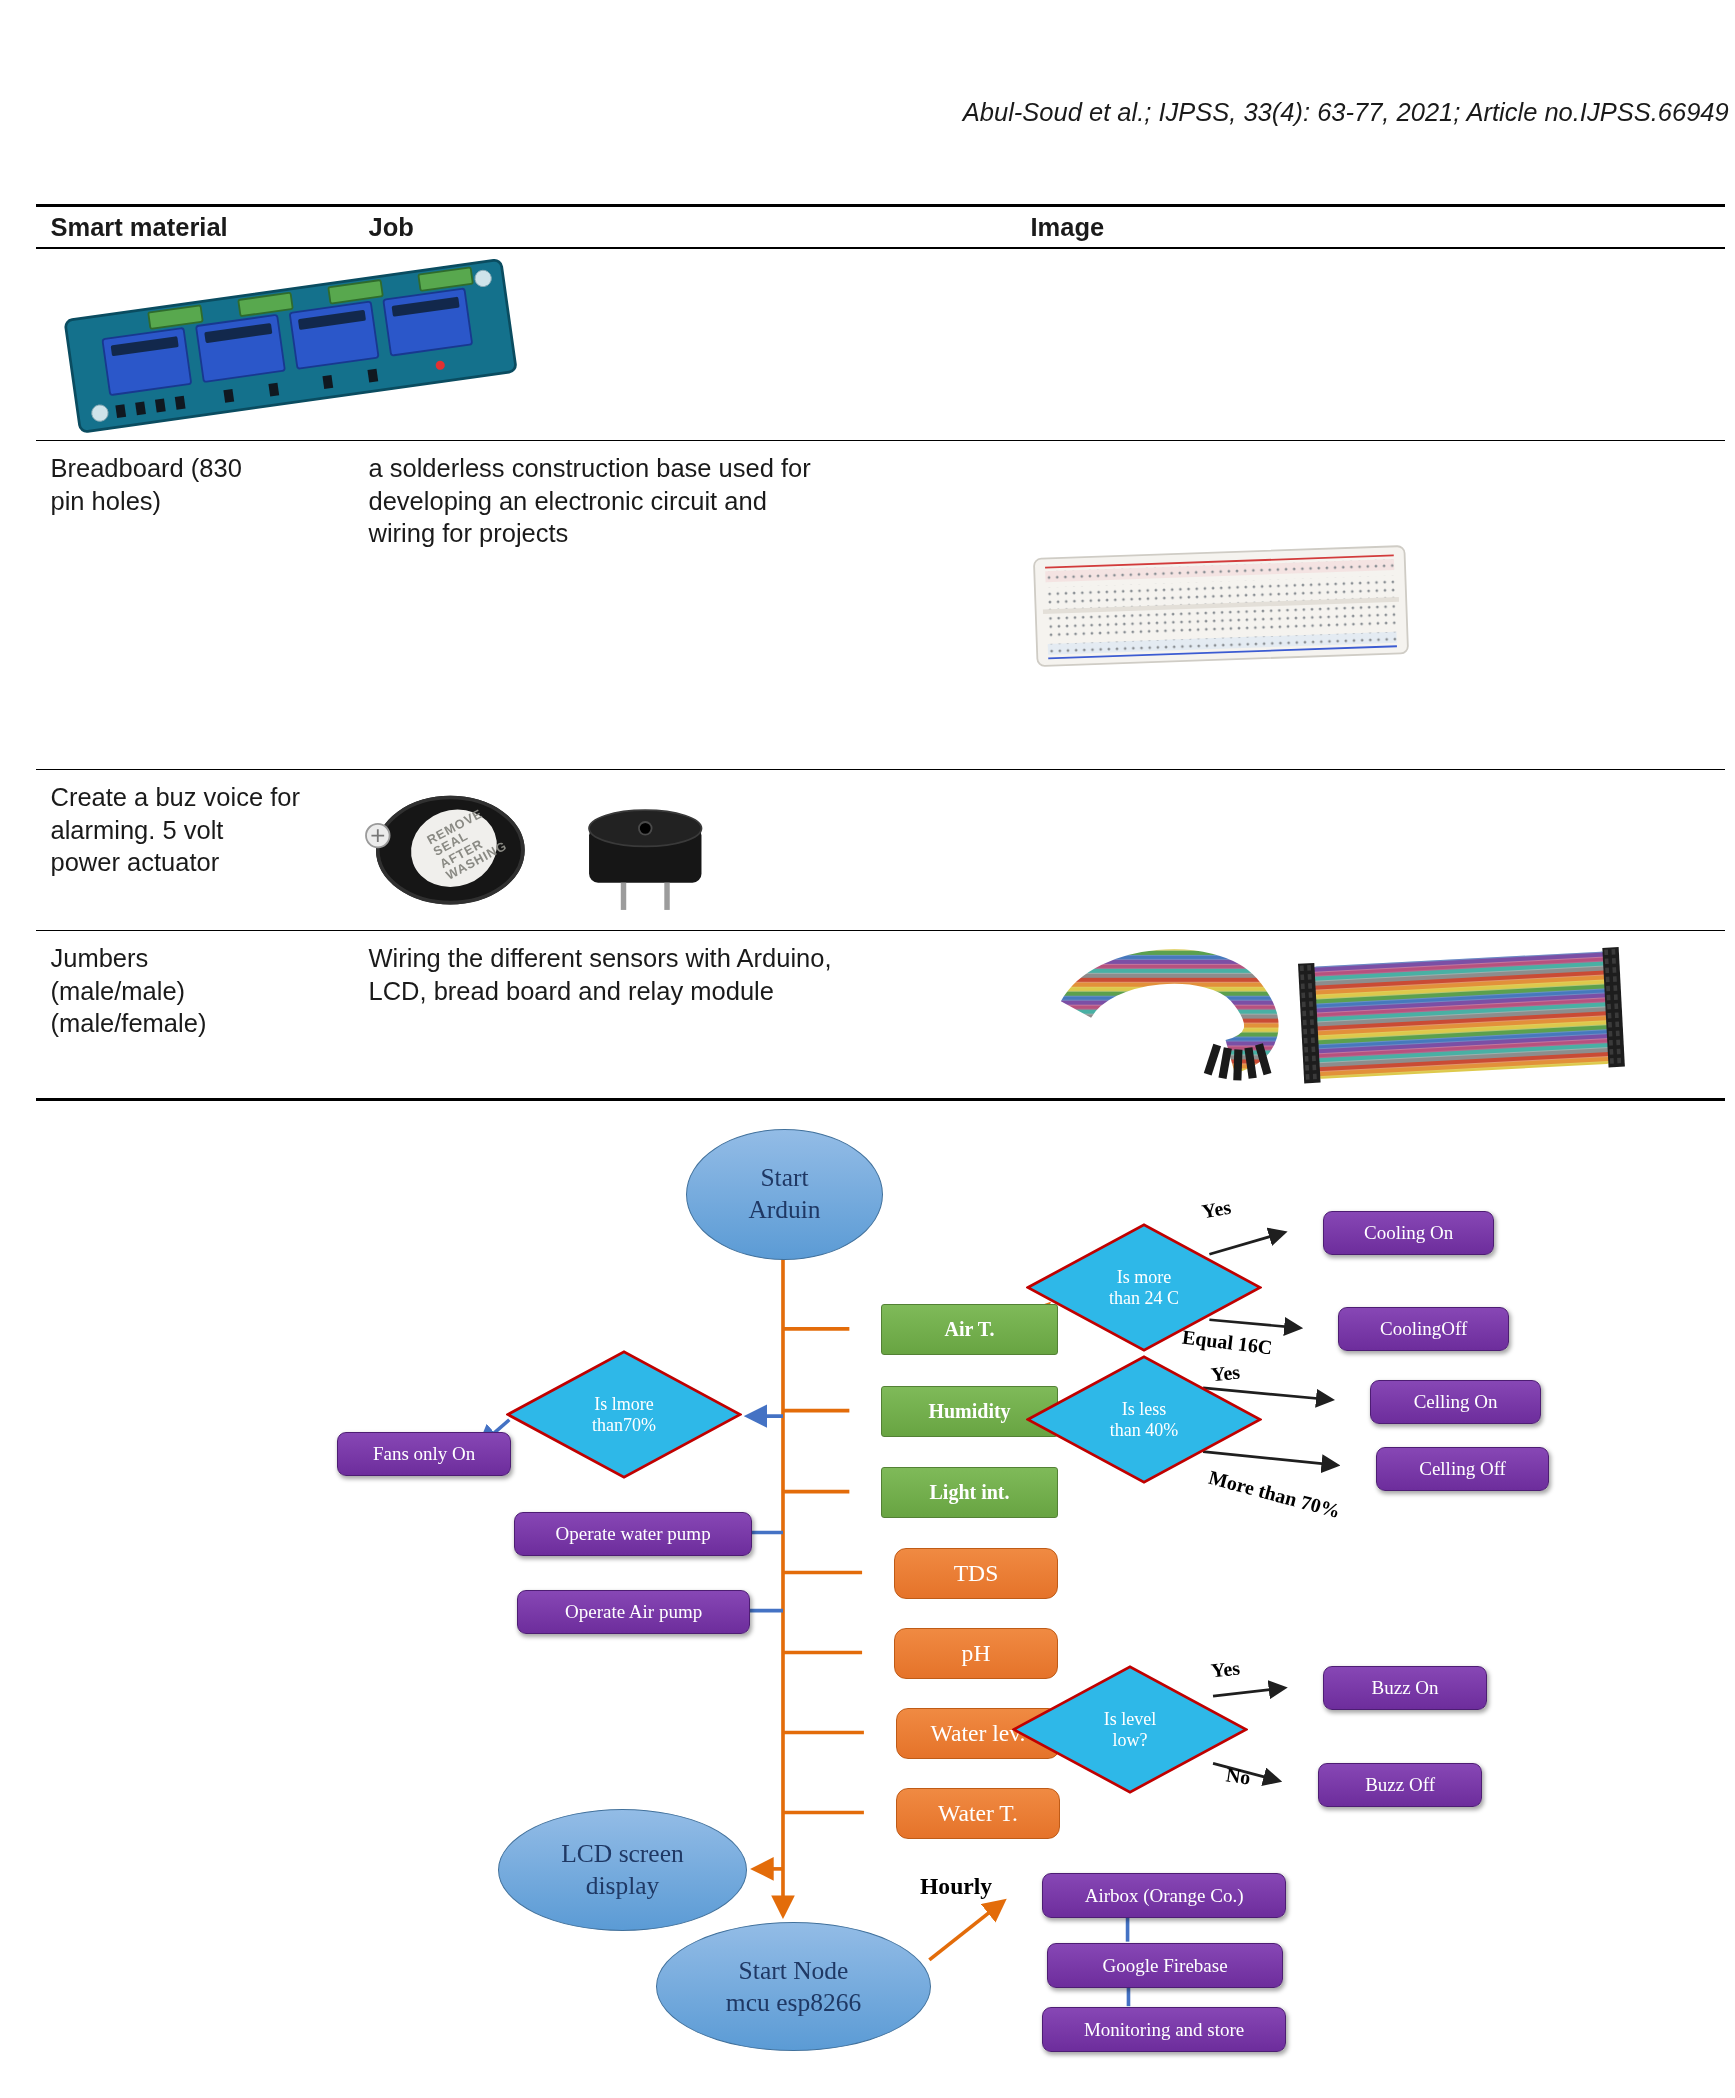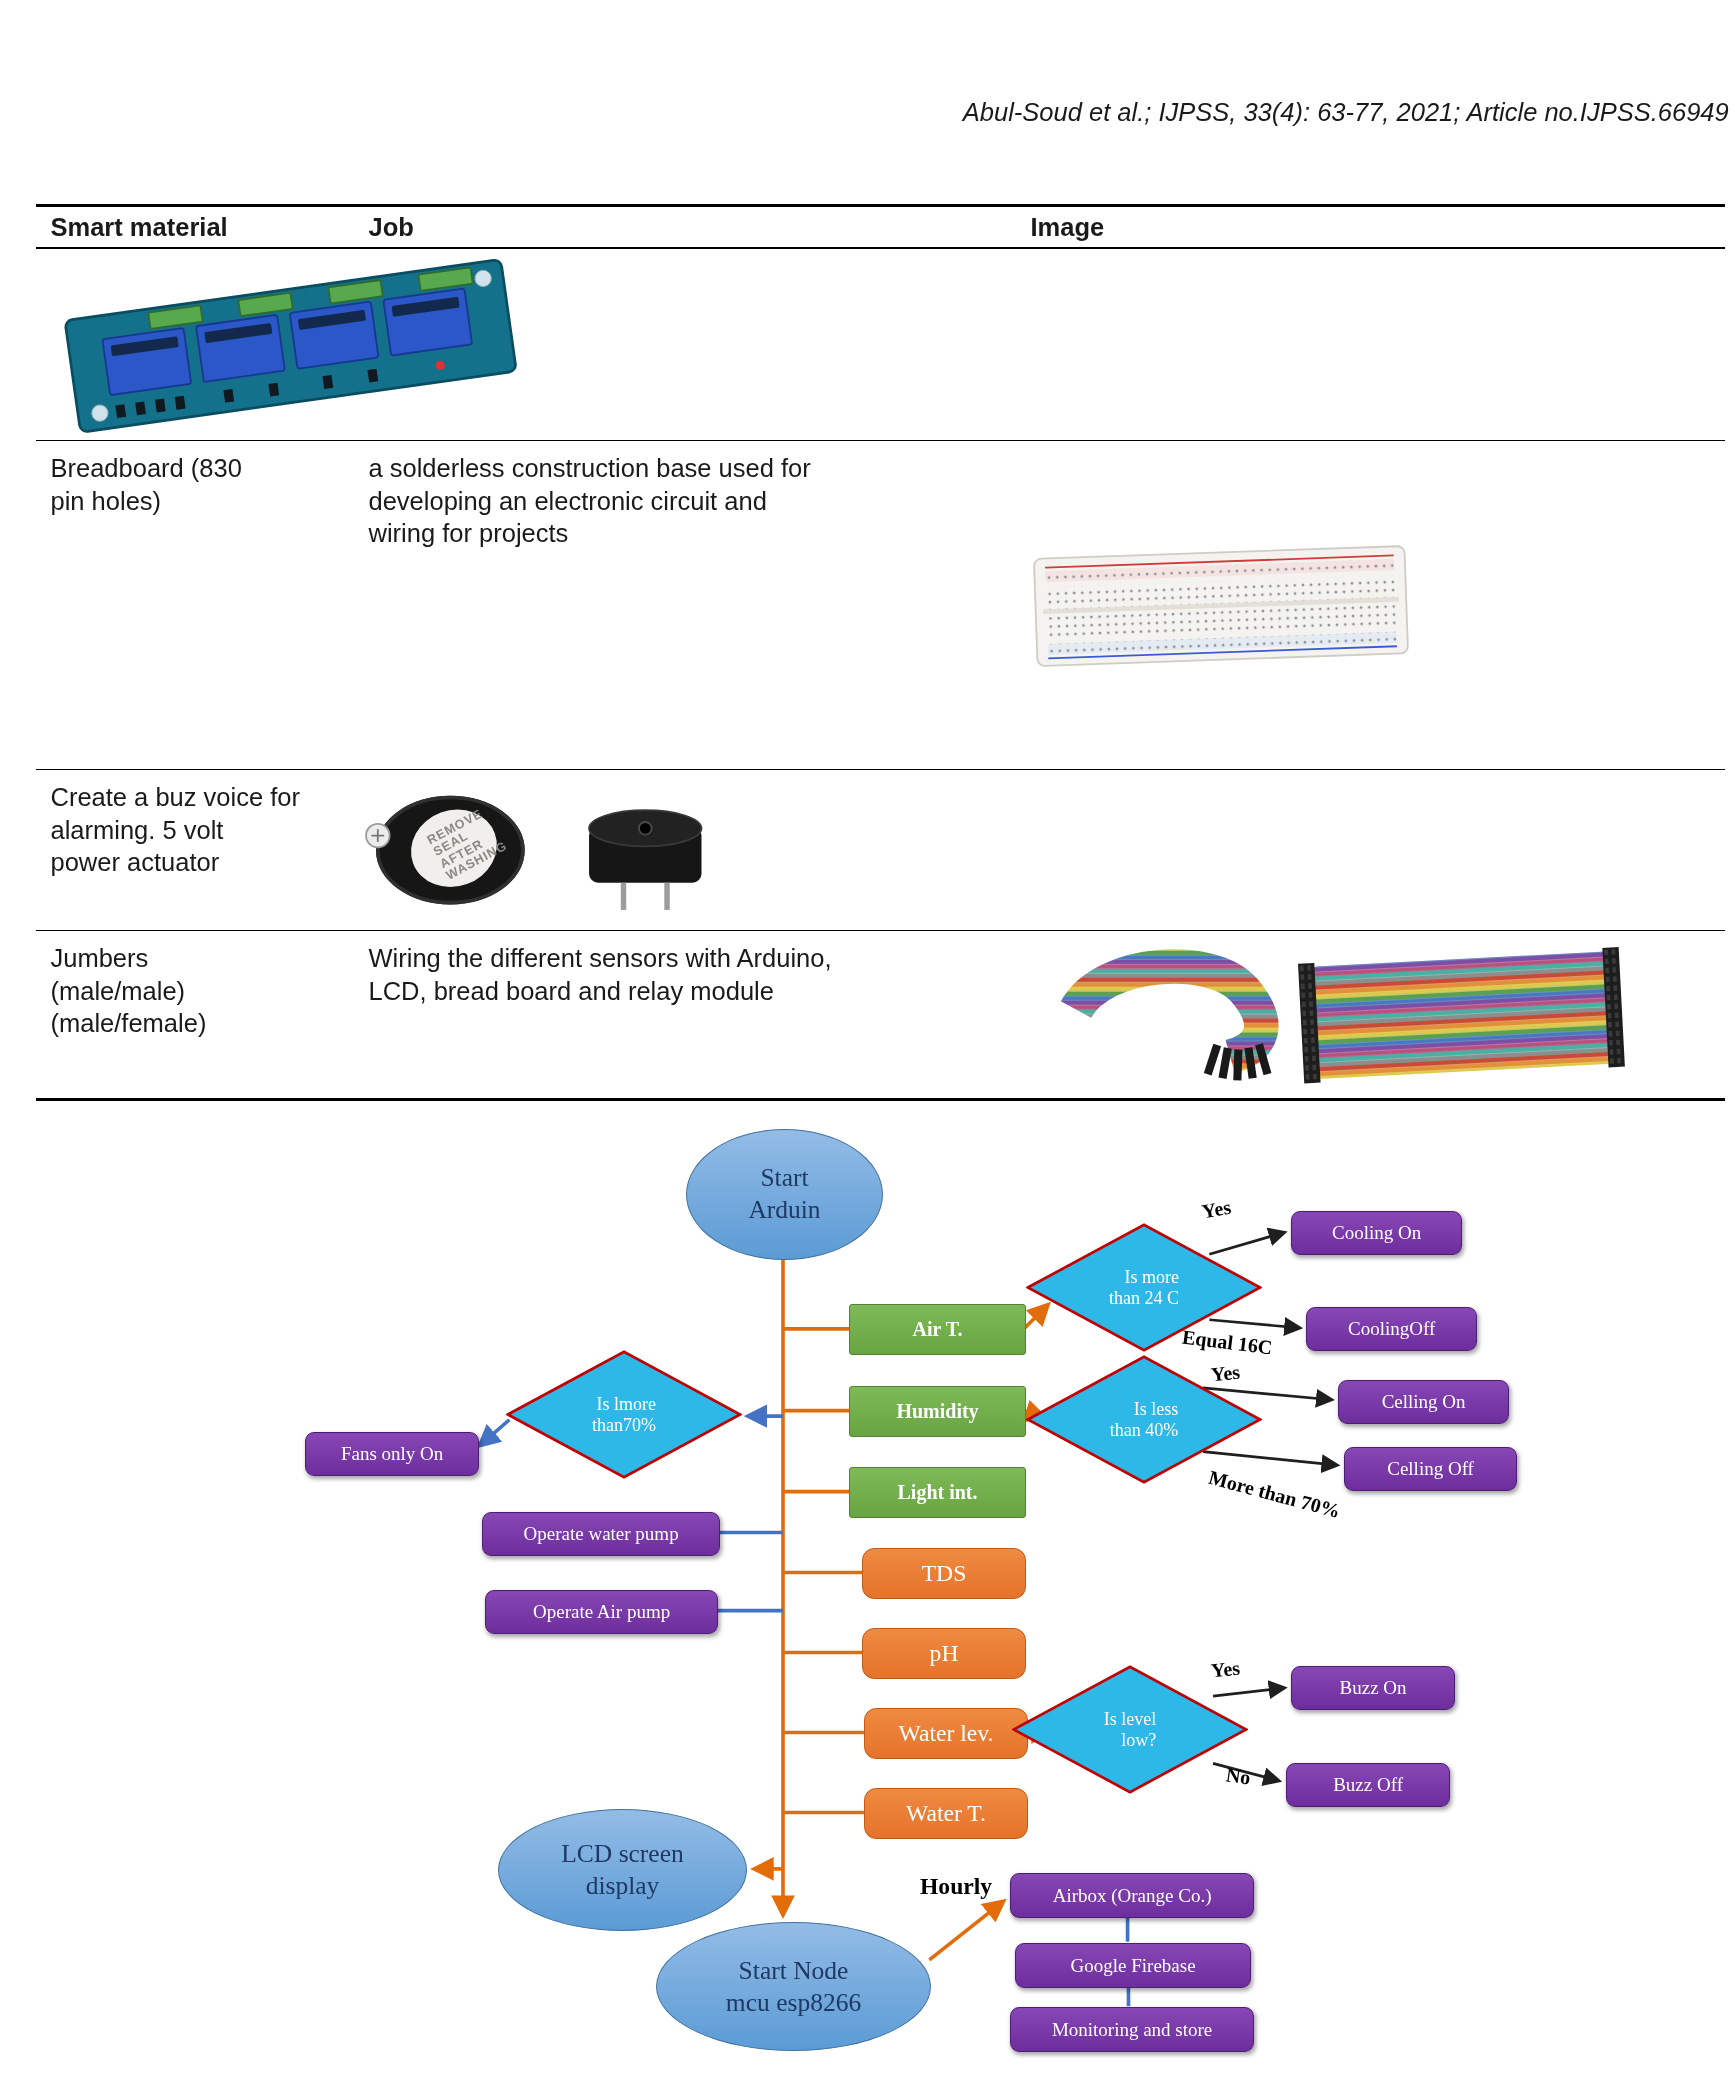--- a/index.html
+++ b/index.html
@@ -22,31 +22,31 @@
   .c3 { position:relative; }
   .photo { position:absolute; }
   .sticker { position:absolute; left:80px; top:47px; transform:rotate(-28deg); font-size:12.7px; font-weight:bold;
              line-height:1.05; color:#8a8a84; white-space:pre-line; letter-spacing:0.9px; }
 
   
   .flowchart { position:absolute; left:0; top:1127px; width:1736px; height:971px;
                font-family:"Liberation Serif", serif; }
   .fc-lines { position:absolute; left:0; top:0; }
   .fc-box { position:absolute; display:flex; align-items:center; justify-content:center;
-            text-align:center; color:#fff; white-space:pre-line; }
+            text-align:center; color:#fff; white-space:pre-line;margin-left:32px; }
   .fc-green  { background:linear-gradient(180deg,#7fba59,#68a442); border:1.8px solid #538135; border-radius:3px; font-size:20px;font-weight:bold; }
   .fc-orange { background:linear-gradient(180deg,#f08a42,#e5732a); border:1.8px solid #bf5b17; border-radius:12px; font-size:23.6px; }
   .fc-purple { background:linear-gradient(180deg,#8747b5,#6d2d9c); border:0.9px solid #4d1d73; border-radius:9px;
                font-size:19px; box-shadow:1.8px 2.7px 4.5px rgba(0,0,0,.35); padding:0 3.6px; }
   .fc-ellipse { position:absolute; display:flex; align-items:center; justify-content:center; text-align:center;
                 border-radius:50%; background:linear-gradient(180deg,#93bce6,#5b9bd5); border:1.8px solid #41719c;
                 color:#1f3864; font-size:25.5px; line-height:1.25; white-space:pre-line; }
   .fc-diamond { position:absolute; }
   .fc-diamond .dtxt { position:absolute; inset:0; display:flex; align-items:center; justify-content:center;
-                      color:#fff; font-size:18px; line-height:1.15; text-align:right; white-space:pre-line; }
+                      color:#fff; font-size:18px; line-height:1.15; text-align:center; white-space:pre-line; }
   .fc-label { position:absolute; font-weight:bold; color:#000; font-size:20px; white-space:nowrap; }
   .fc-label.big { font-size:23.6px; }
 </style>
 </head>
 <body>
 
 <div class="page">
 
   <div class="citation">Abul-Soud et al.; IJPSS, 33(4): 63-77, 2021; Article no.IJPSS.66949</div>
 

